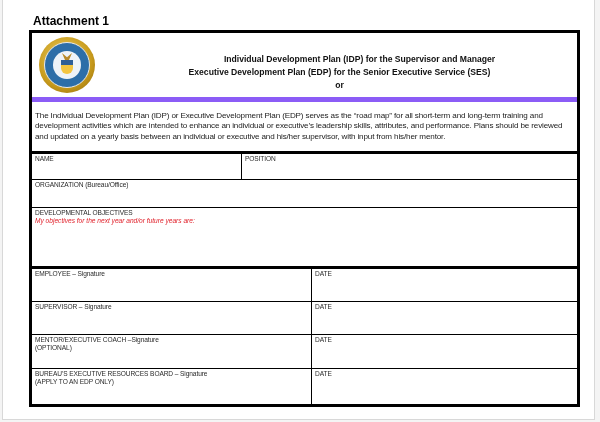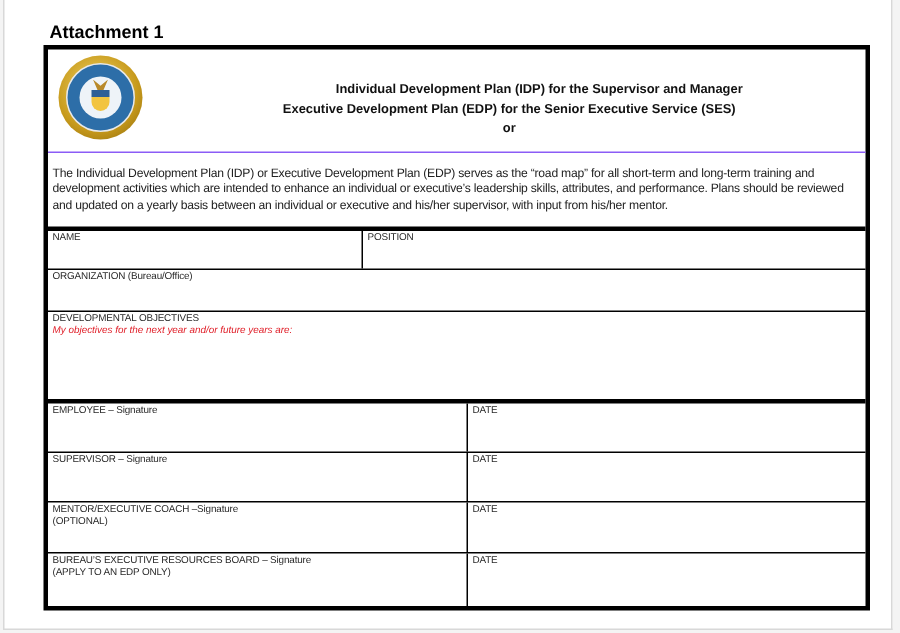--- a/index.html
+++ b/index.html
@@ -12,21 +12,21 @@
       background: #ffffff; border-left: 1px solid #d8d8d8; border-right: 1px solid #d8d8d8; border-bottom: 1px solid #d8d8d8;
     }
     .attachment {
       position: absolute; left: 30px; top: 14px; font-size: 12px; font-weight: bold; color: #000;
     }
     .form {
       position: absolute; left: 26px; top: 30px; width: 545px; height: 371px;
       border: 3px solid #000; box-sizing: content-box;
     }
     .row { position: absolute; left: 0; width: 545px; box-sizing: border-box; }
-    .header { top: 0; height: 69px; border-bottom: 1px solid #8b5cf6; }
+    .header { top: 0; height: 69px; border-bottom: 5px solid #8b5cf6; }
     .seal {
       position: absolute; left: 7px; top: 4px; width: 56px; height: 56px; border-radius: 50%;
       background: radial-gradient(circle at 45% 40%, #f4d76a 0%, #c79a1c 60%, #8a6508 100%);
     }
     .seal-inner {
       position: absolute; left: 5px; top: 5px; width: 46px; height: 46px; border-radius: 50%;
       background: #2d6ea8; border: 1px solid #e9e9e9; box-sizing: border-box;
     }
     .seal-core {
       position: absolute; left: 8px; top: 8px; width: 28px; height: 28px; border-radius: 50%;

